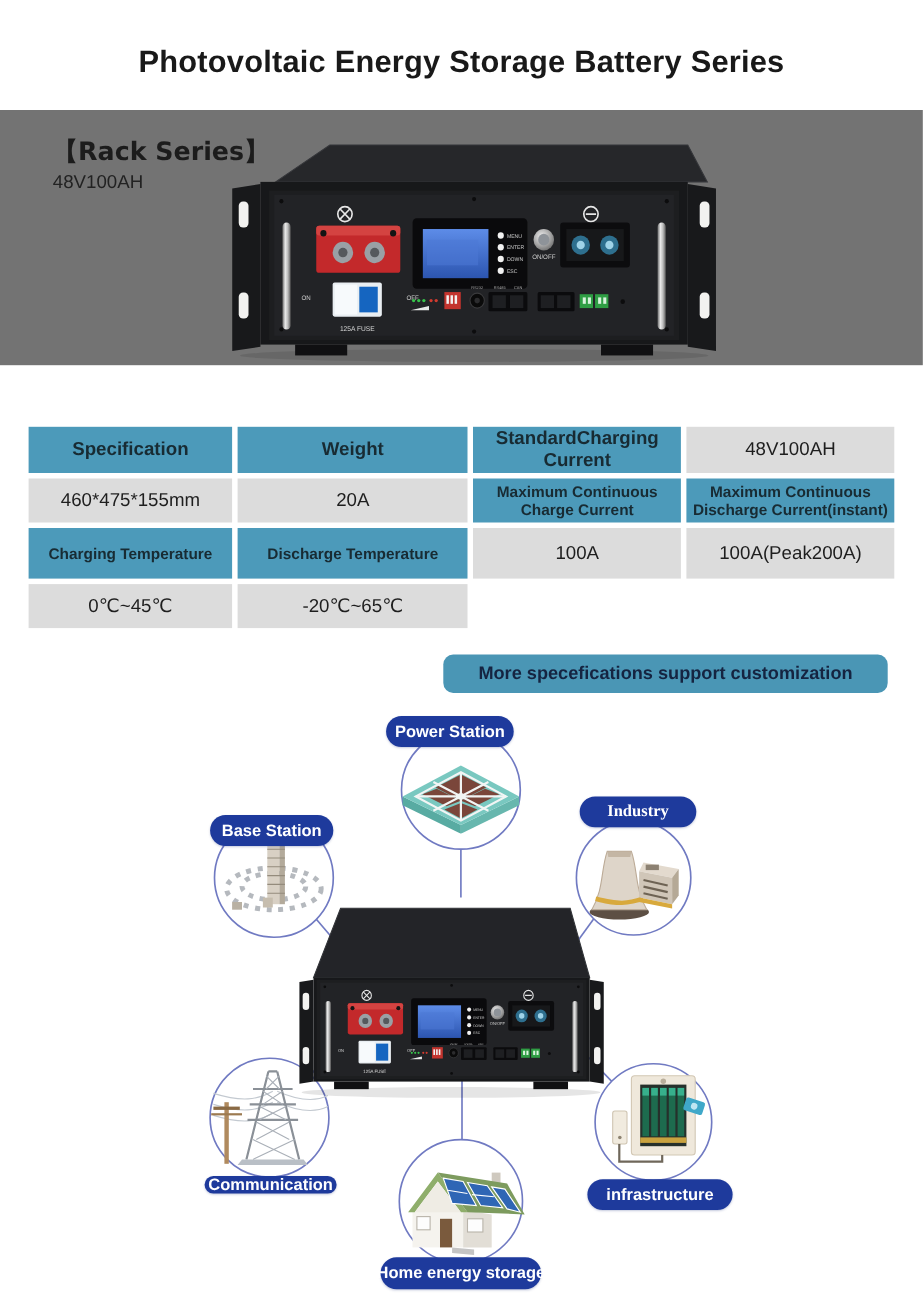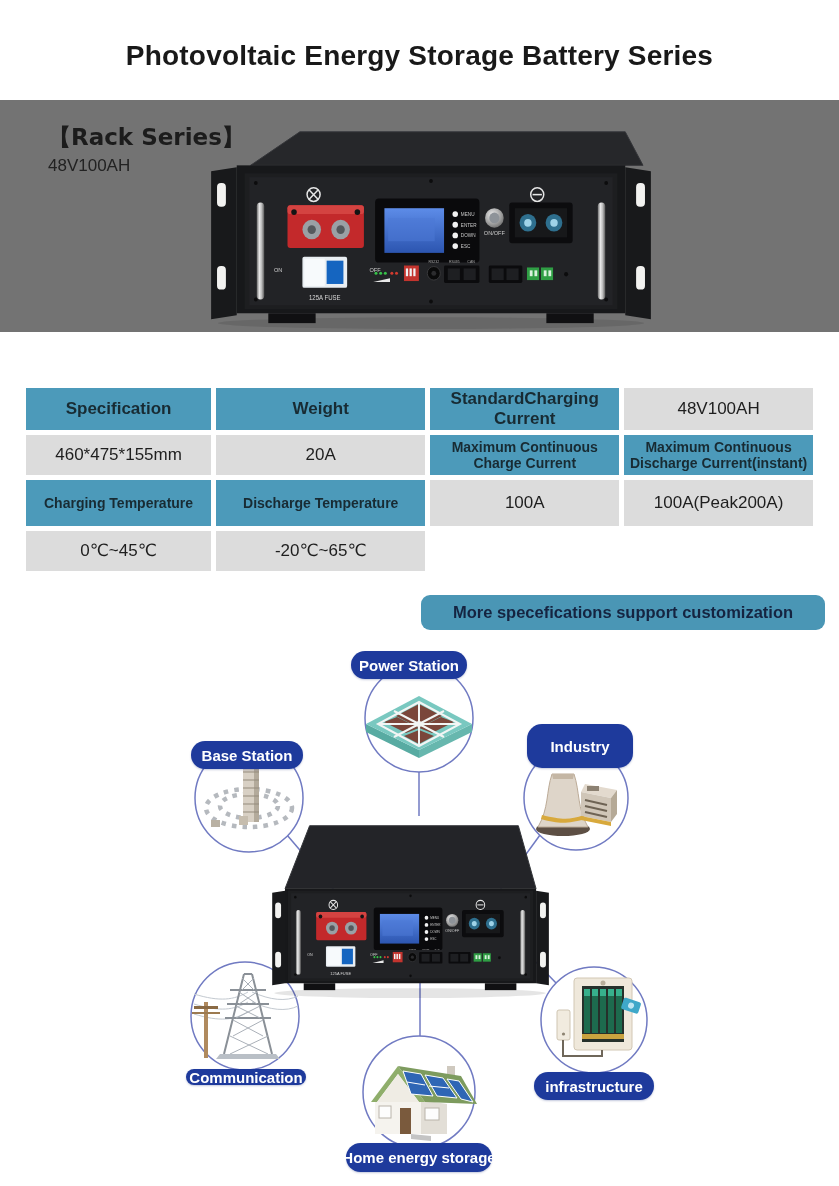--- a/index.html
+++ b/index.html
@@ -22,21 +22,21 @@
   .spec-table { position:absolute; top:376px; left:26px; width:787px;
     display:grid; grid-template-columns:1fr 1.13fr 1.02fr 1.02fr;
     grid-template-rows:42px 40px 46px 40px; column-gap:5px; row-gap:5px; }
   .cell { display:flex; align-items:center; justify-content:center; text-align:center; line-height:1.15; }
   .cell.blue { background:#4c9aba; color:#182b33; font-weight:700; }
   .cell.gray { background:#dcdcdc; color:#1e1e1e; }
   .cell.hdr  { font-size:17px; }
   .cell.lbl  { font-size:14px; padding:0 4px; }
   .cell.val  { font-size:17px; }
 
-  .banner { position:absolute; top:583px; left:421px; width:404px; height:35px; background:#4a96b5;
+  .banner { position:absolute; top:583px; left:403px; width:404px; height:35px; background:#4a96b5;
     border-radius:9px; display:flex; align-items:center; justify-content:center;
     font-size:16.5px; font-weight:700; color:#152441; }
 
   .diagram { position:absolute; top:626px; left:0; width:839px; height:560px; }
   .diagram > svg.netz { position:absolute; left:0; top:0; }
   .illus { position:absolute; }
   .pill { position:absolute; background:#1e3a9c; color:#ffffff; font-weight:700; font-size:15px;
     border-radius:15px; display:flex; align-items:center; justify-content:center; white-space:nowrap;
     box-shadow:0 1px 2px rgba(20,40,120,.25); }
   .diagram-battery { position:absolute; left:268px; top:170px; width:290px; height:192px; }
@@ -363,20 +363,20 @@
       <rect x="274" y="96" width="6" height="16" rx="3" fill="#f2f2f0"></rect>
       <rect x="274" y="146" width="6" height="16" rx="3" fill="#f2f2f0"></rect>
       <rect x="15" y="82" width="255" height="96" fill="#17181a"></rect>
       <use href="#bat-panel" transform="translate(18,84) scale(0.6225,0.655)"></use>
       <rect x="34" y="178" width="32" height="7" fill="#101012"></rect>
       <rect x="218" y="178" width="32" height="7" fill="#101012"></rect>
     </svg>
 
     <div class="pill" style="left:351px; top:13px; width:116px; height:28px;">Power Station</div>
     <div class="pill" style="left:191px; top:103px; width:112px; height:28px;">Base Station</div>
-    <div class="pill" style="left:527px; top:86px; width:106px; height:44px;">Industry</div>
+    <div class="pill" style="left:527px; top:86px; width:106px; height:28px;font-family:Liberation Serif, serif;">Industry</div>
     <div class="pill" style="left:186px; top:431px; width:120px; height:16px;">Communication</div>
-    <div class="pill" style="left:534px; top:434px; width:120px; height:28px;">infrastructure</div>
+    <div class="pill" style="left:534px; top:434px; width:132px; height:28px;">infrastructure</div>
     <div class="pill" style="left:346px; top:505px; width:146px; height:29px;">Home energy storage</div>
   </div>
 
   <div class="footer-line"></div>
 </div>
 
 </body></html>

